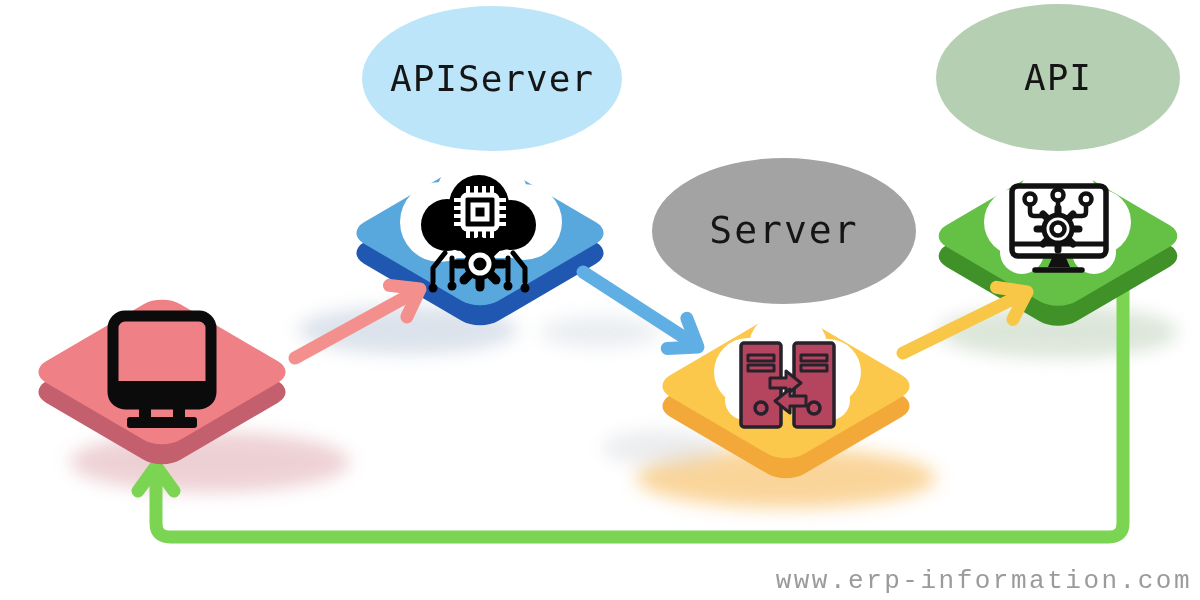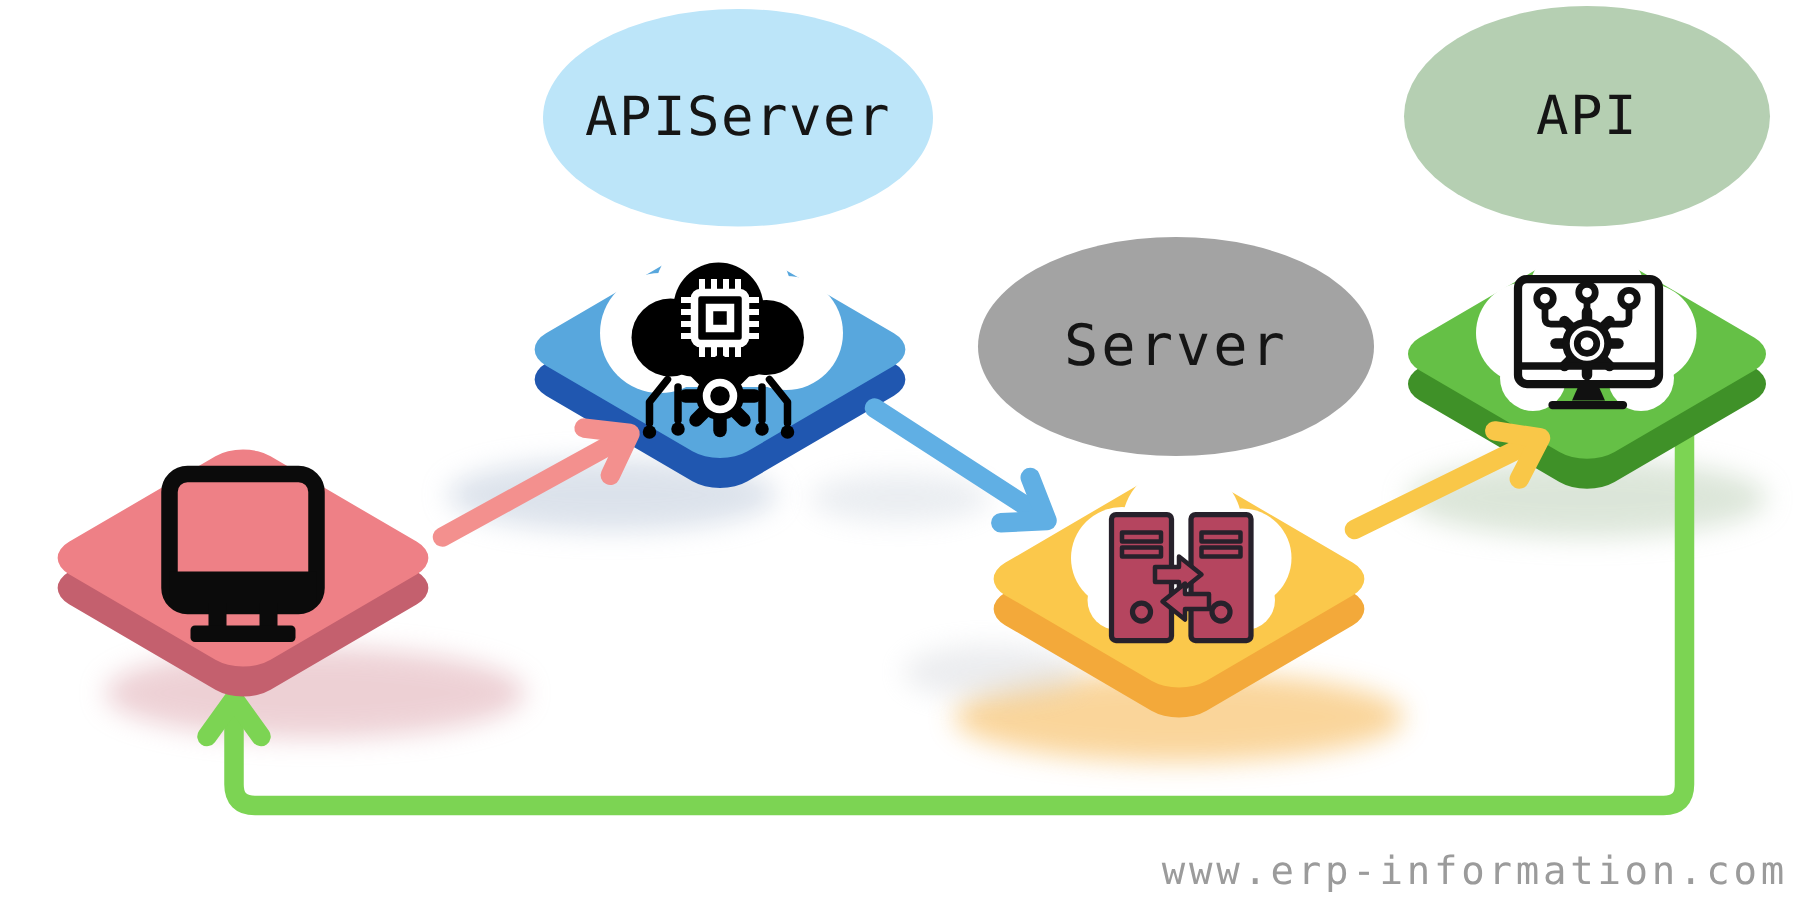--- a/index.html
+++ b/index.html
@@ -13,21 +13,21 @@
     display:flex;flex-direction:row;align-items:center;justify-content:center;
     color:#151515;font-size:36px;line-height:1.42;letter-spacing:1px;
     text-align:center;font-weight:500;
   }
   .bubble-user{left:30px;top:148px;width:258px;height:156px;background:#f9c3cb;}
   .bubble-request{left:362px;top:6px;width:260px;height:145px;background:#bce5f9;}
   .bubble-server{left:652px;top:158px;width:264px;height:146px;background:#a3a3a3;font-size:38px;letter-spacing:2px;}
   .bubble-response{left:936px;top:4px;width:244px;height:147px;background:#b5cfb2;}
   .watermark{
     position:absolute;z-index:3;right:8px;bottom:4px;
-    color:#9b9b9b;font-size:26px;letter-spacing:2.5px;white-space:nowrap;
+    color:#9b9b9b;font-size:26px;letter-spacing:2.5px;white-space:nowrap;font-family:Liberation Mono, monospace;
   }
 </style>
 </head>
 <body>
 
 <div id="stage">
 
   <svg id="diagram-svg" width="1200" height="600" viewBox="0 0 1200 600">
     <defs>
       <filter id="soft" x="-60%" y="-60%" width="220%" height="220%">

